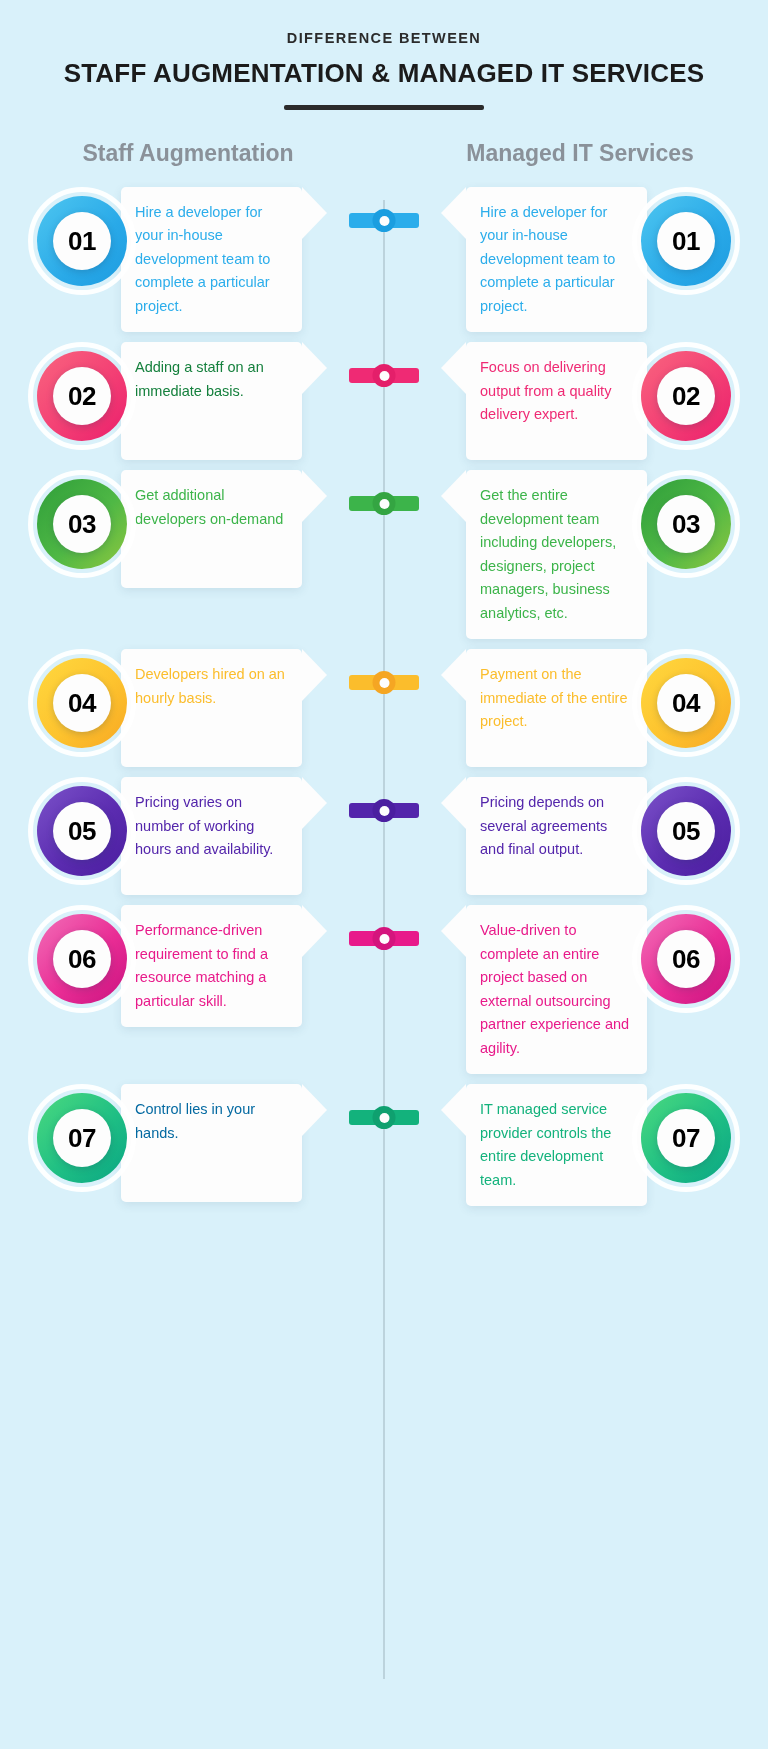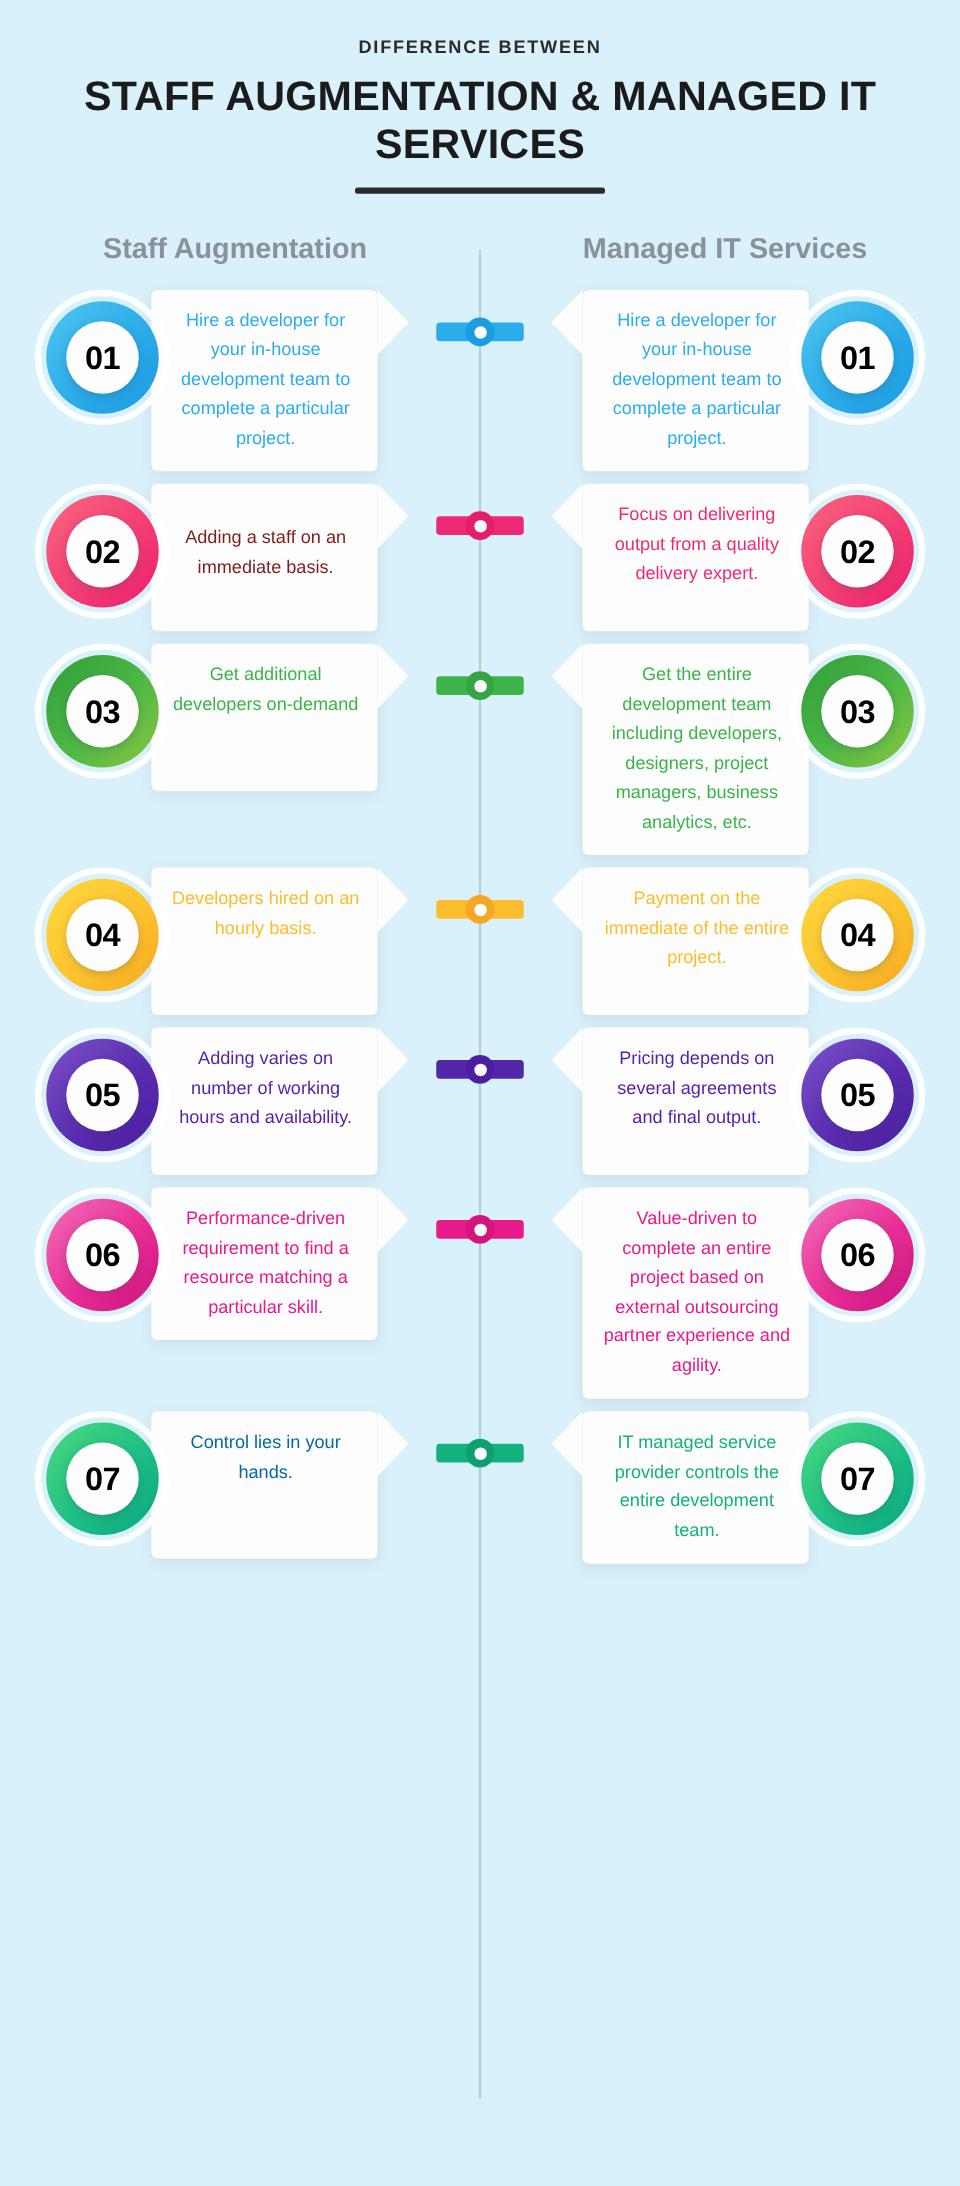--- a/index.html
+++ b/index.html
@@ -11,21 +11,21 @@
   }
 
   
   .header{padding-top:30px;text-align:center;}
   .eyebrow{
     font-size:14.5px;font-weight:700;letter-spacing:1.4px;
     color:#2b2b2b;text-transform:uppercase;
   }
   .headline{
     margin-top:12px;
-    font-size:33px;font-weight:700;letter-spacing:.2px;
+    font-size:26px;font-weight:700;letter-spacing:.2px;
     color:#1b1b1b;text-transform:uppercase;
   }
   .rule{
     width:200px;height:5px;background:#2b2b2b;border-radius:2px;
     margin:16px auto 0;
   }
 
   
   .col-titles{
     display:flex;margin-top:30px;justify-content:center;
@@ -84,21 +84,20 @@
 
   
   .card{
     position:relative;z-index:3;
     width:155px;min-height:90px;
     background:#fdfdfd;
     border-radius:5px;
     box-shadow:0 3px 10px rgba(40,80,110,.10);
     padding:14px 12px 14px 14px;
     box-sizing:content-box;
-    text-align:center;
   }
   .side.left .card{margin-right:82px;}
   .side.right .card{margin-left:82px;}
 
   
   .card:before{
     content:"";position:absolute;top:0;width:0;height:0;
     border-top:26px solid transparent;border-bottom:26px solid transparent;
   }
   .side.left .card:before{
@@ -180,21 +179,21 @@
     <div class="row">
       <div class="side left">
         <div class="badge">
           <div class="ring-outer"></div>
           <div class="ring-color" style="background: linear-gradient(135deg, rgb(249, 101, 127) 0%, rgb(243, 63, 116) 55%, rgb(234, 30, 108) 100%);"></div>
           <div class="ring-hole">
             <span class="num">02</span>
           </div>
         </div>
         <div class="card">
-          <p style="color: #7f1d1d; margin-top: 18px;">Adding a staff on an immediate basis.</p>
+          <p style="color: #15803d;">Adding a staff on an immediate basis.</p>
         </div>
       </div>
       <div class="side right">
         <div class="badge">
           <div class="ring-outer"></div>
           <div class="ring-color" style="background: linear-gradient(135deg, rgb(249, 101, 127) 0%, rgb(243, 63, 116) 55%, rgb(234, 30, 108) 100%);"></div>
           <div class="ring-hole">
             <span class="num">02</span>
           </div>
         </div>
@@ -270,21 +269,21 @@
     <div class="row">
       <div class="side left">
         <div class="badge">
           <div class="ring-outer"></div>
           <div class="ring-color" style="background: linear-gradient(135deg, rgb(123, 82, 201) 0%, rgb(91, 44, 176) 55%, rgb(74, 29, 158) 100%);"></div>
           <div class="ring-hole">
             <span class="num">05</span>
           </div>
         </div>
         <div class="card">
-          <p style="color: rgb(83, 37, 171);">Adding varies on number of working hours and availability.</p>
+          <p style="color: rgb(83, 37, 171);">Pricing varies on number of working hours and availability.</p>
         </div>
       </div>
       <div class="side right">
         <div class="badge">
           <div class="ring-outer"></div>
           <div class="ring-color" style="background: linear-gradient(135deg, rgb(123, 82, 201) 0%, rgb(91, 44, 176) 55%, rgb(74, 29, 158) 100%);"></div>
           <div class="ring-hole">
             <span class="num">05</span>
           </div>
         </div>

